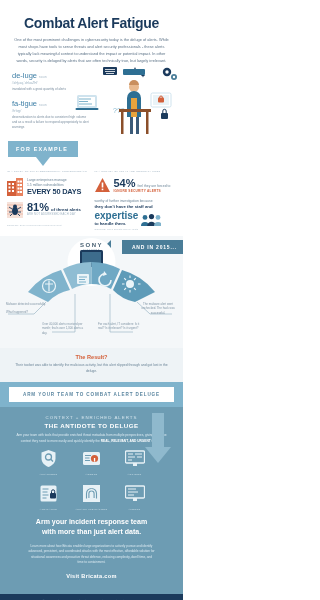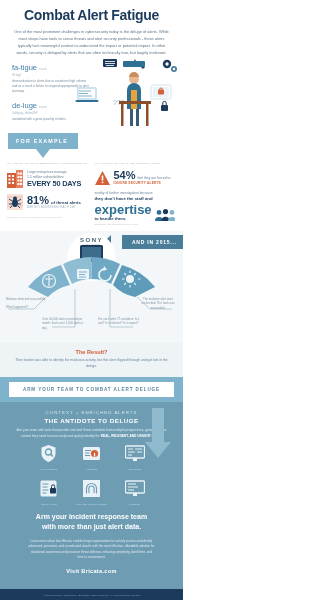--- a/index.html
+++ b/index.html
@@ -6,21 +6,21 @@
   body {
     width: 183px; height: 600px;
     font-family: "Liberation Sans", sans-serif;
     background: #ffffff;
     overflow: hidden;
     position: relative;
   }
   .page { width: 183px; height: 600px; position: relative; }
 
   
-  .hero { padding: 8px 12px 0; background: #ffffff; }
+  .hero { padding: 16px 12px 0; background: #ffffff; }
   .hero-title {
     font-size: 14px; font-weight: bold; color: #1b3a5c;
     text-align: center; letter-spacing: -0.3px; line-height: 1.1;
   }
   .hero-sub {
     margin-top: 6px; font-size: 3.9px; line-height: 1.75;
     color: #5b7186; text-align: center;
   }
 
   
@@ -48,35 +48,35 @@
     border-top: 9px solid #7fb3cc;
   }
 
   
   .stats { display: flex; padding: 4px 7px 0; gap: 6px; }
   .col { flex: 1; }
   .src-head {
     font-size: 2.5px; color: #9fb2c1; letter-spacing: .3px;
     text-transform: uppercase; margin-bottom: 4px; line-height: 1.4;
   }
-  .stat-row { display: flex; gap: 4px; align-items: flex-end; margin-bottom: 6px; }
+  .stat-row { display: flex; gap: 4px; align-items: flex-start; margin-bottom: 6px; }
   .stat-text { flex: 1; }
   .s-small { font-size: 3.4px; color: #6b8497; line-height: 1.5; }
   .s-big {
     font-size: 7.4px; font-weight: bold; color: #1b3a5c;
     line-height: 1.05; letter-spacing: -.2px;
   }
   .s-pct { font-size: 11px; font-weight: bold; color: #1b3a5c; line-height: 1; }
   .s-caps {
     font-size: 3.2px; color: #d4603a; font-weight: bold;
     letter-spacing: .2px; line-height: 1.4;
   }
   .s-caps-grey { font-size: 2.7px; color: #9fb2c1; letter-spacing: .2px; line-height: 1.4; }
   .s-mid { font-size: 4.3px; color: #1b3a5c; font-weight: bold; line-height: 1.3; }
-  .s-exp { font-size: 13px; font-weight: bold; color: #2e6f93; line-height: 1; }
+  .s-exp { font-size: 10px; font-weight: bold; color: #2e6f93; line-height: 1; }
   .s-exp-sub { font-size: 4.3px; color: #1b3a5c; font-weight: bold; }
   .src-foot { font-size: 2.3px; color: #b3c2cd; margin-top: 2px; letter-spacing: .2px; }
 
   
   .sony { position: relative; background: #f4f7f9; margin-top: 6px; padding-bottom: 4px; height: 112px; }
   .yr-banner {
     position: absolute; right: 0; top: 4px;
     background: #4a7d98; color: #fff; font-size: 5px; font-weight: bold;
     letter-spacing: .8px; padding: 4px 6px 4px 10px;
   }
@@ -199,34 +199,34 @@
         <rect x="44" y="44" width="32" height="3" fill="#8b4f2a"></rect>
         <rect x="46" y="47" width="2.5" height="22" fill="#8b4f2a"></rect>
         <rect x="71" y="47" width="2.5" height="22" fill="#8b4f2a"></rect>
         <rect x="55" y="52" width="3" height="17" fill="#3b5a78"></rect>
         <rect x="61" y="52" width="3" height="17" fill="#3b5a78"></rect>
       </g>
     </svg>
 
     <div class="def">
       <div class="def-head">
+        <span class="def-word">de-luge</span>
+        <span class="def-pos">noun</span>
+      </div>
+      <div class="def-pron">/'delyooj,'delooZH/</div>
+      <div class="def-body">inundated with a great quantity of alerts</div>
+    </div>
+
+    <div class="def">
+      <div class="def-head">
         <span class="def-word">fa-tigue</span>
         <span class="def-pos">noun</span>
       </div>
       <div class="def-pron">/fe'teg/</div>
       <div class="def-body">desensitization to alerts due to consistent high volume and as a result a failure to respond appropriately to alert warnings</div>
-    </div>
-
-    <div class="def">
-      <div class="def-head">
-        <span class="def-word">de-luge</span>
-        <span class="def-pos">noun</span>
-      </div>
-      <div class="def-pron">/'delyooj,'delooZH/</div>
-      <div class="def-body">inundated with a great quantity of alerts</div>
     </div>
   </div>
 
   <div class="fe-wrap">
     <div class="fe-banner">FOR EXAMPLE</div>
     <div class="fe-arrow"></div>
   </div>
 
   <div class="stats">
 

